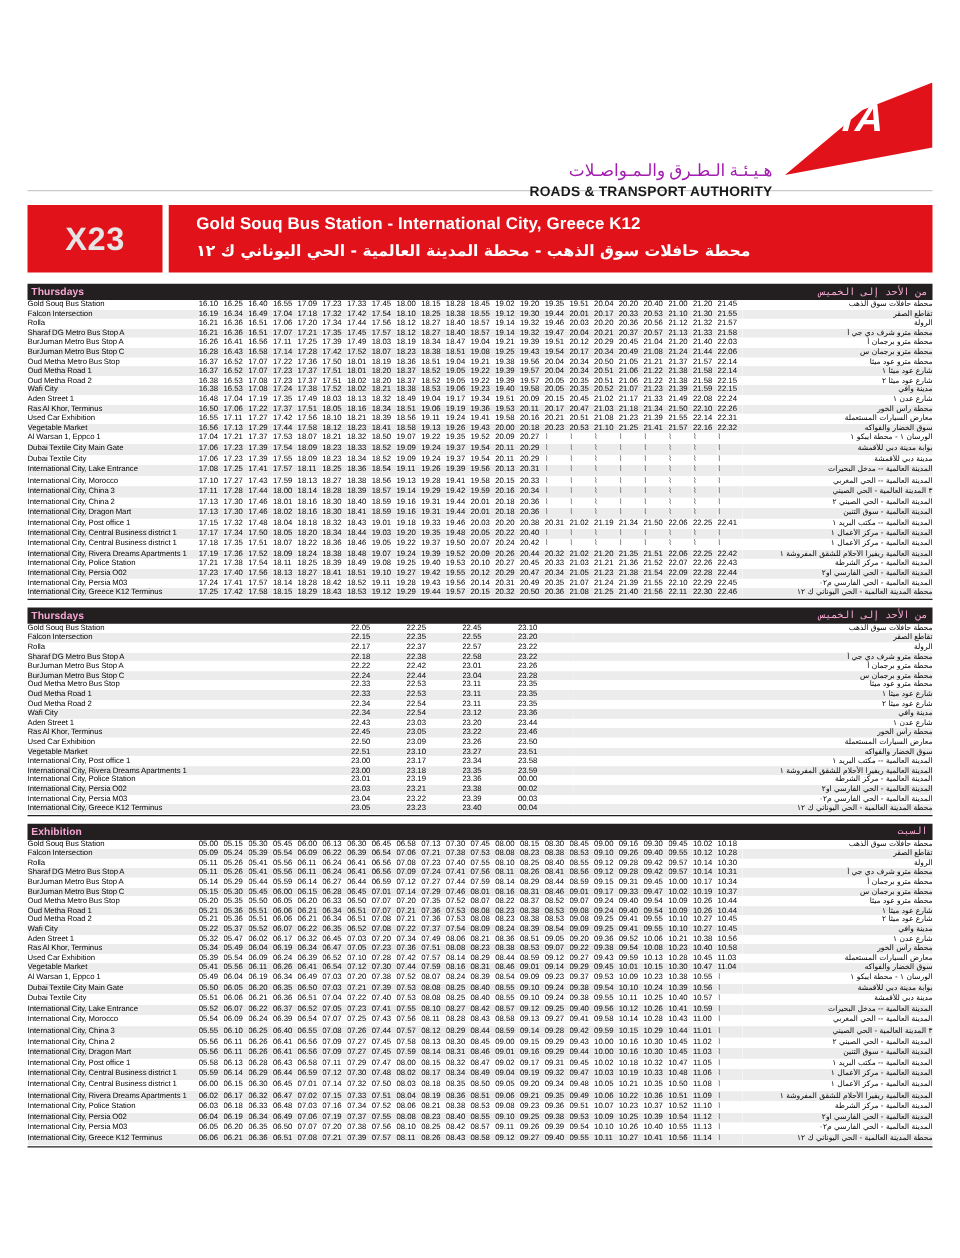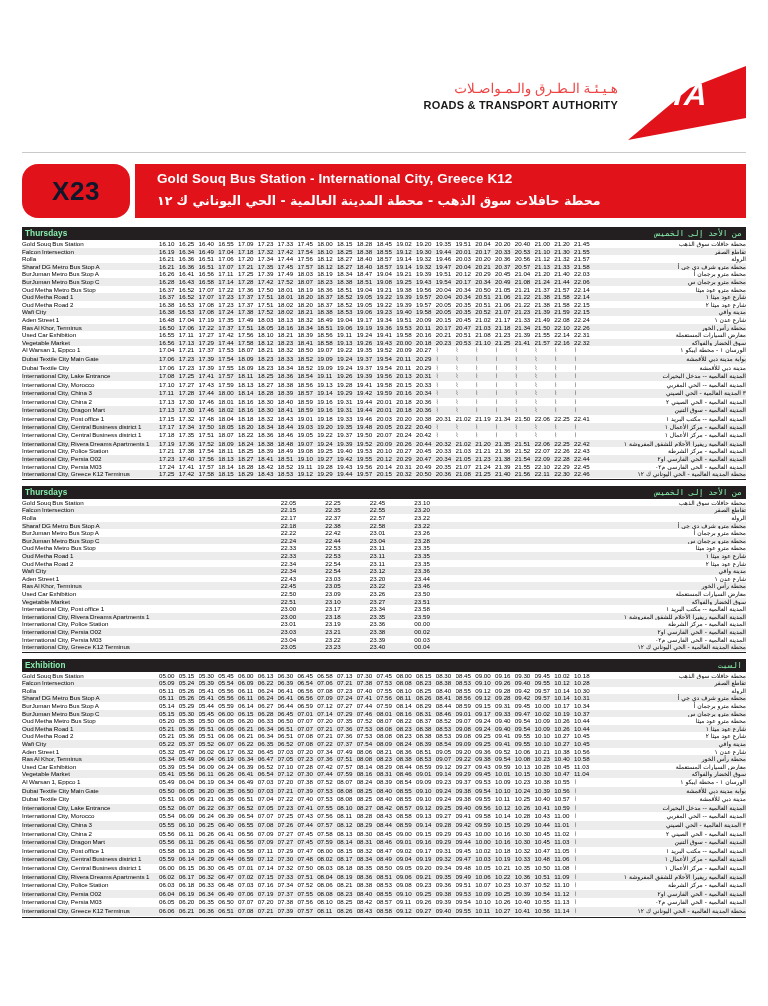--- a/index.html
+++ b/index.html
@@ -60,26 +60,27 @@
     top: 4px;
     display: flex;
     align-items: flex-start;
   }
   .rta-words {
     text-align: right;
     padding-top: 14px;
     padding-right: 10px;
   }
   .rta-ar {
-    font-family: Liberation Sans, sans-serif;
+    font-family: Liberation Serif, serif;
     font-size: 13.5px;
     direction: rtl;
-    color: #ef4444;
+    color: #a21caf;
     letter-spacing: 1px;
     white-space: nowrap;
+    margin-top: 48px;
   }
   .rta-en {
     font-size: 11px;
     font-weight: bold;
     color: #1a1a1a;
     letter-spacing: 0.2px;
     margin-top: 3px;
     white-space: nowrap;
   }
   .rta-mark {
@@ -107,29 +108,28 @@
 
   
   .route-bar {
     display: flex;
     margin: 11px 22px 0 22px;
     height: 54px;
   }
   .route-num {
     width: 108px;
     background: #e2121b;
-    color: #0f172a;
+    color: #e5e5e5;
     display: flex;
     align-items: center;
     justify-content: center;
     font-size: 26px;
     font-weight: bold;
     letter-spacing: 0.5px;
     margin-right: 5px;
-    border-radius: 16px;
   }
   .route-names {
     flex: 1;
     background: #e2121b;
     color: #ffffff;
     padding: 6px 16px 0 22px;
     box-sizing: border-box;
   }
   .route-en {
     font-size: 13.5px;
@@ -148,21 +148,21 @@
   }
 
   
   .tables {
     margin: 9px 22px 0 22px;
   }
   .tt-block { margin-bottom: 6px; }
 
   .tt-head {
     background: #231f20;
-    color: #86efac;
+    color: #f9a8d4;
     height: 13px;
     display: flex;
     align-items: center;
     justify-content: space-between;
     padding: 0 4px 0 3px;
   }
   .tt-head-en {
     font-size: 8.2px;
     font-weight: bold;
     letter-spacing: 0.1px;

